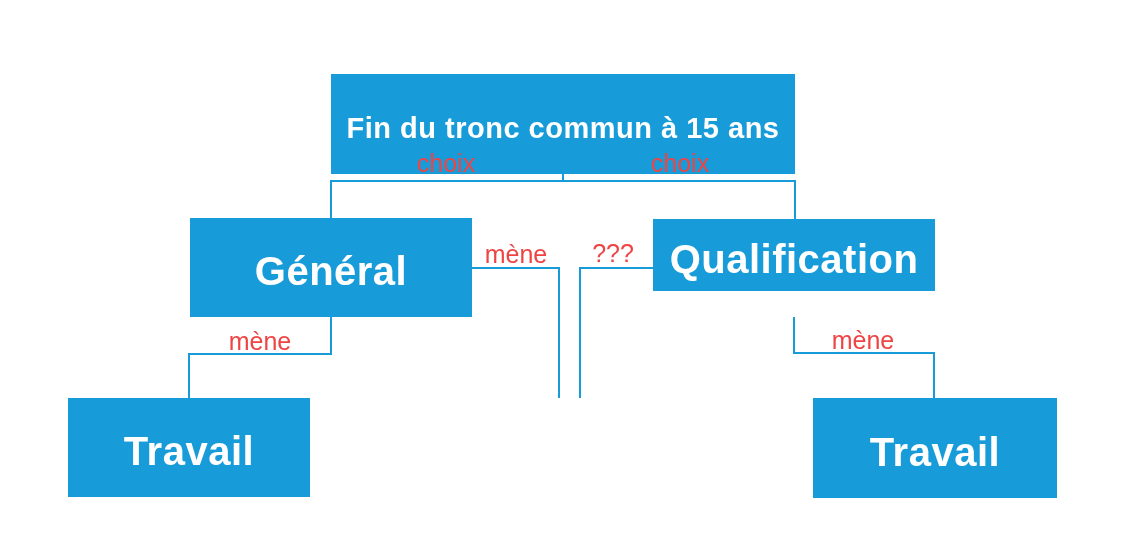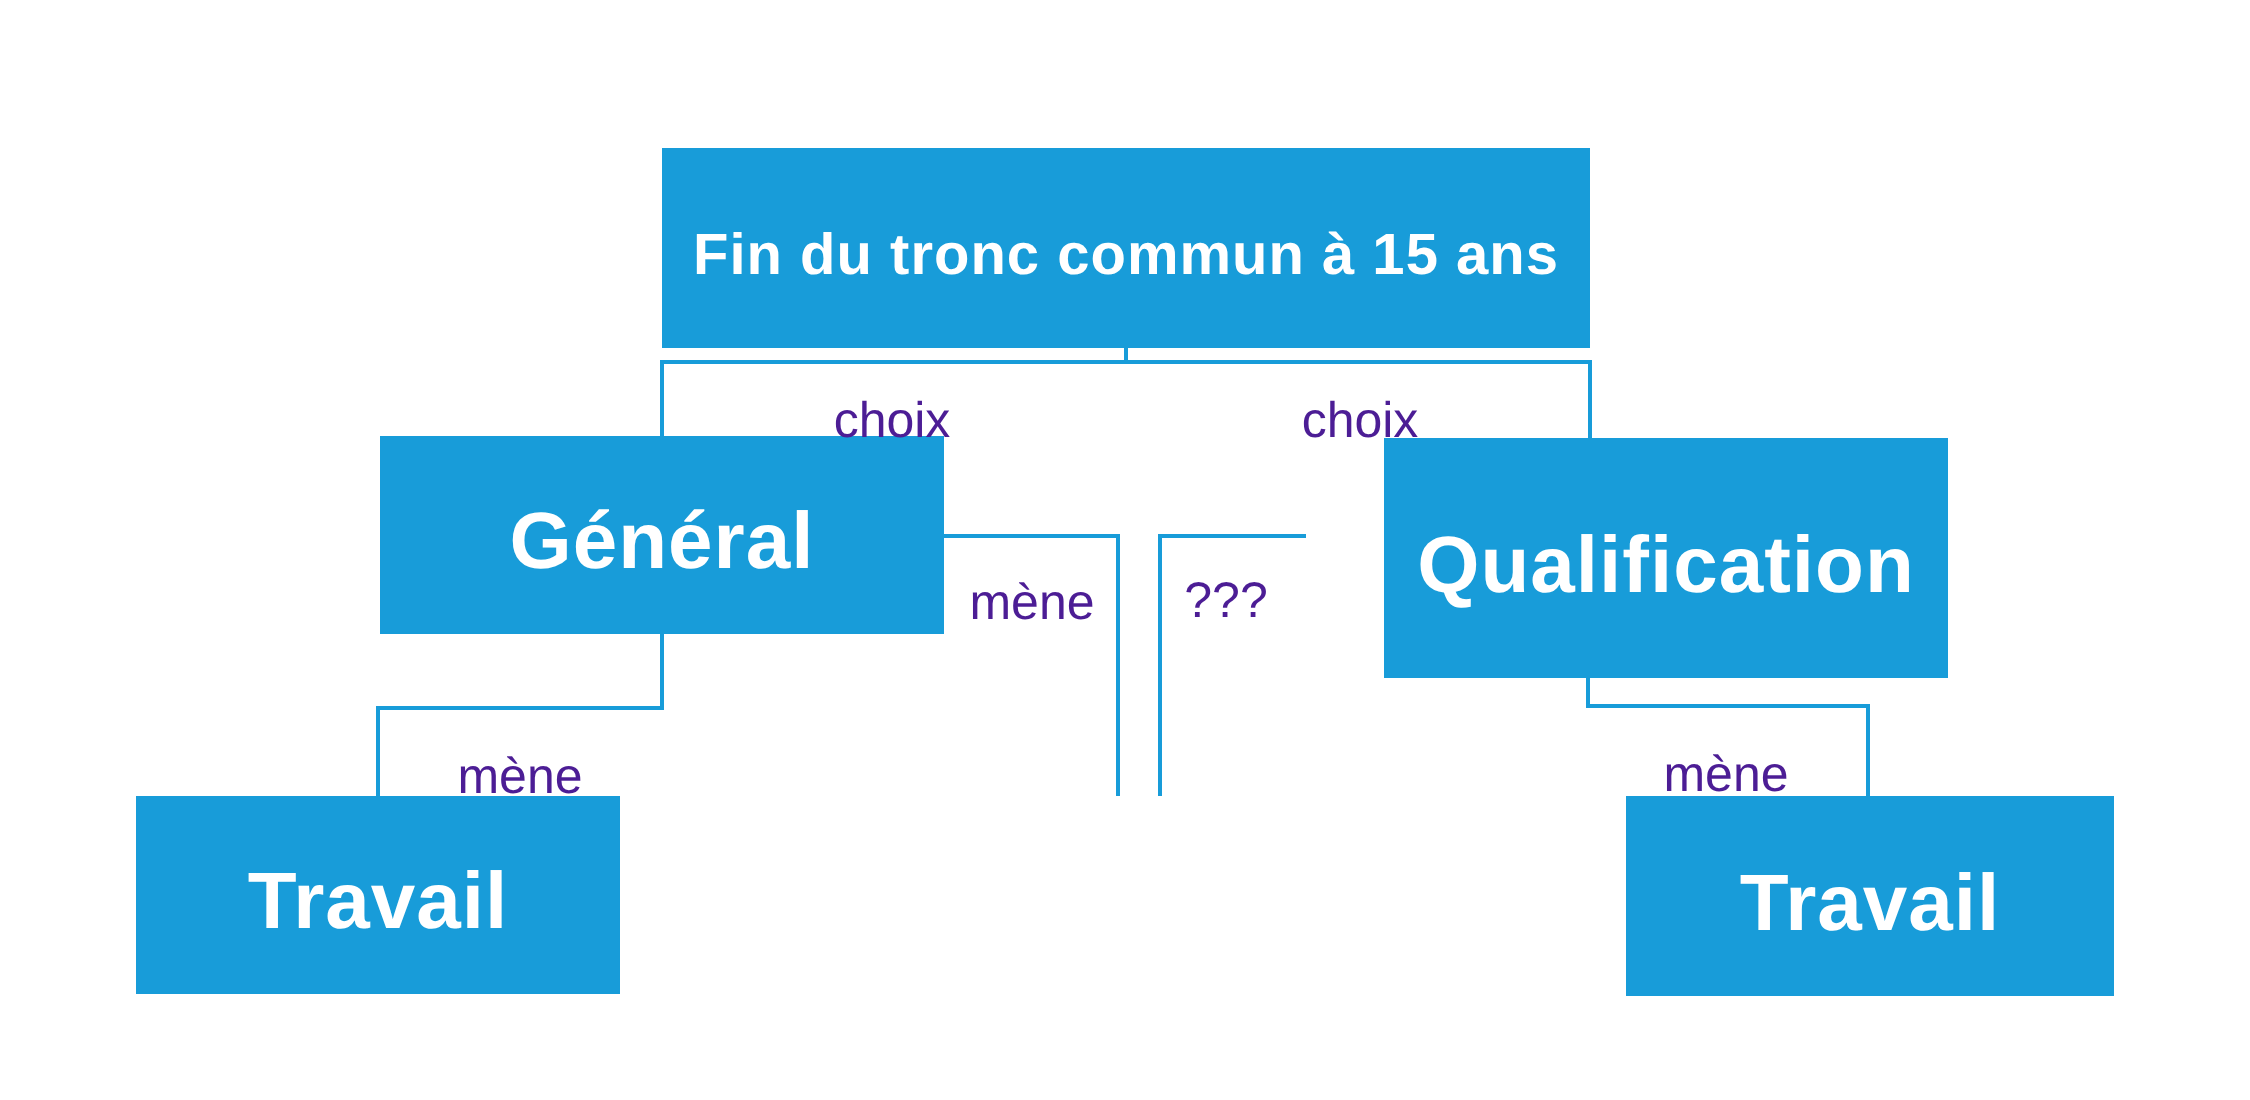--- a/index.html
+++ b/index.html
@@ -27,25 +27,24 @@
     letter-spacing: 0.5px;
   }
   .node.root { font-size: 29px; }
   .line {
     position: absolute;
     background: var(--accent);
   }
   .edge-label {
     position: absolute;
     transform: translate(-50%, -50%);
-    color: #4c1d95;
+    color: #ef4444;
     font-size: 25px;
     white-space: nowrap;
     background: transparent;
-    margin-top: 48px;
   }
 </style>
 </head>
 <body>
 
 <div id="canvas">
 
   <div class="line" style="left:562px; top:138px; width:2px; height:44px;"></div>
   <div class="line" style="left:330px; top:180px; width:466px; height:2px;"></div>
   <div class="line" style="left:330px; top:180px; width:2px; height:38px;"></div>
@@ -66,21 +65,21 @@
   <div class="line" style="left:933px; top:352px; width:2px; height:46px;"></div>
 
   <div class="node root" style="left:331px; top:38px; width:464px; height:100px;margin-top:36px;">
     <span>Fin du tronc commun à 15 ans</span>
   </div>
 
   <div class="node" style="left:190px; top:218px; width:282px; height:99px;">
     <span>Général</span>
   </div>
 
-  <div class="node" style="left:692px; top:219px; width:282px; height:120px;">
+  <div class="node" style="left:653px; top:219px; width:282px; height:72px;">
     <span>Qualification</span>
   </div>
 
   <div class="node" style="left:68px; top:398px; width:242px; height:99px;">
     <span>Travail</span>
   </div>
 
 
   <div class="node" style="left:813px; top:398px; width:244px; height:100px;">
     <span>Travail</span>

